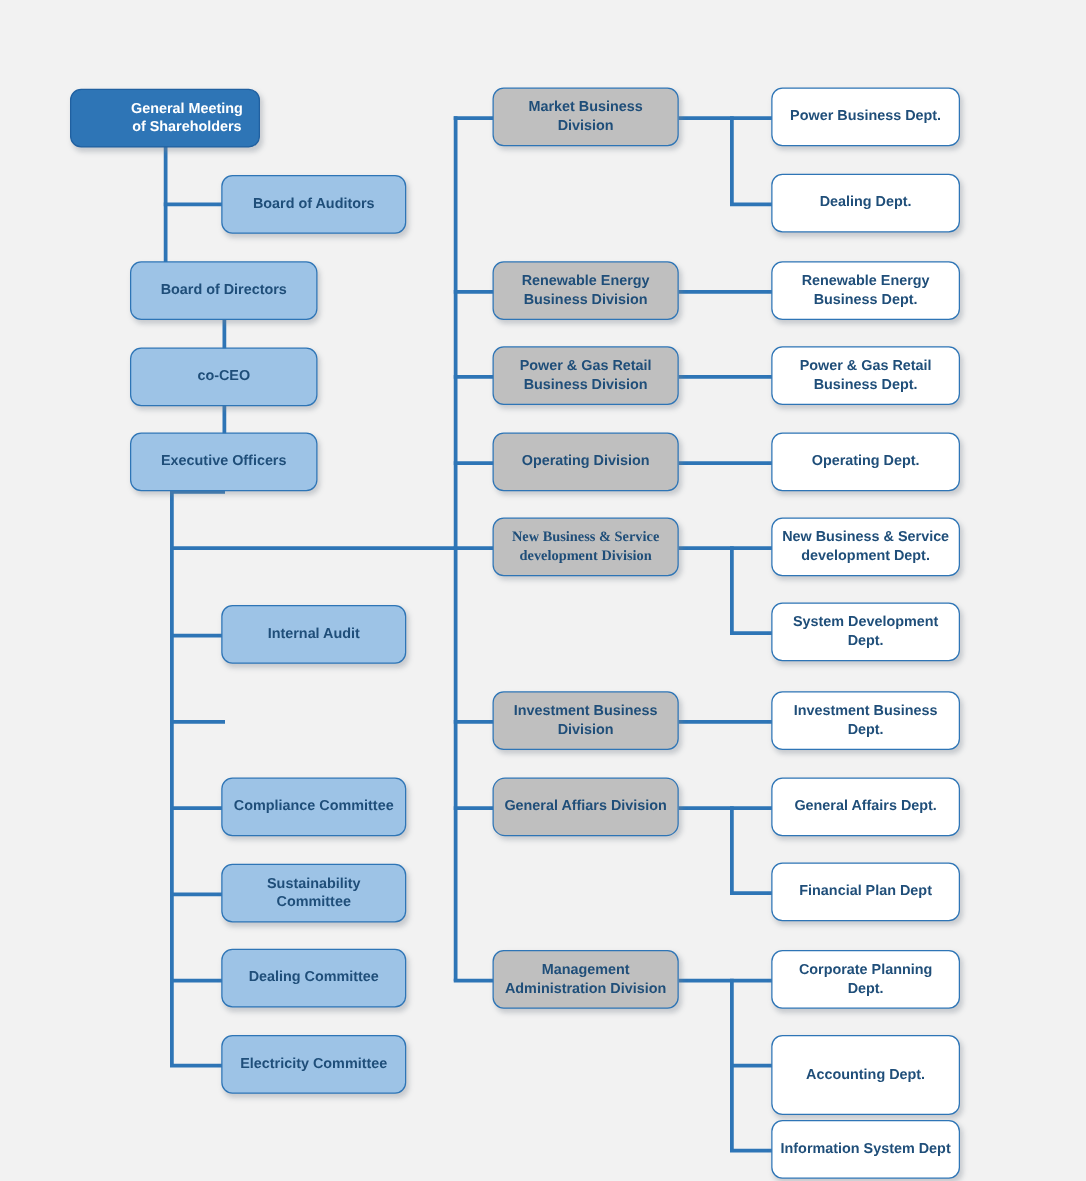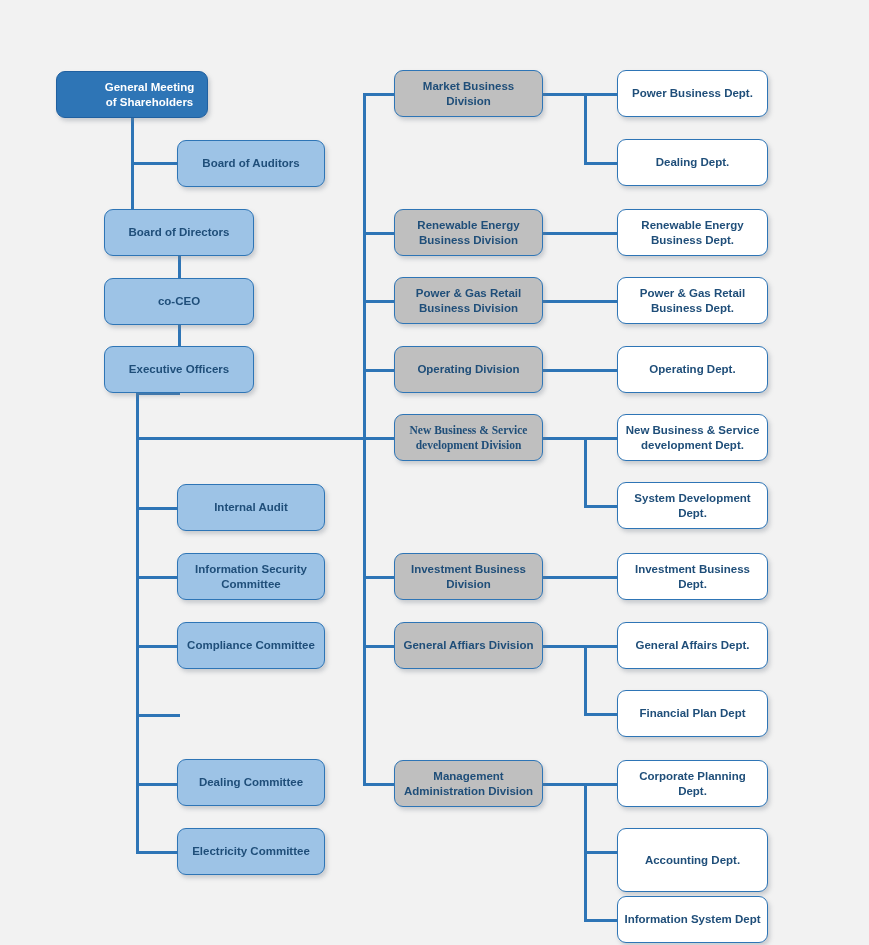--- a/index.html
+++ b/index.html
@@ -139,26 +139,26 @@
     <span>co-CEO</span>
   </div>
 
   <div class="node blue" style="left:104px; top:346px; width:150px; height:47px;">
     <span>Executive Officers</span>
   </div>
 
   <div class="node blue" style="left:177px; top:484px; width:148px; height:47px;">
     <span>Internal Audit</span>
   </div>
-  <div class="node blue" style="left:177px; top:553px; width:148px; height:47px;">
-    <span>Information Security Committee</span>
-  </div>
   <div class="node blue" style="left:177px; top:622px; width:148px; height:47px;">
     <span>Compliance Committee</span>
   </div>
+  <div class="node blue" style="left:177px; top:691px; width:148px; height:47px;">
+    <span>Sustainability Committee</span>
+  </div>
   <div class="node blue" style="left:177px; top:759px; width:148px; height:47px;">
     <span>Dealing Committee</span>
   </div>
   <div class="node blue" style="left:177px; top:828px; width:148px; height:47px;">
     <span>Electricity Committee</span>
   </div>
 
   <div class="node gray" style="left:394px; top:70px; width:149px; height:47px;">
     <span>Market Business Division</span>
   </div>

